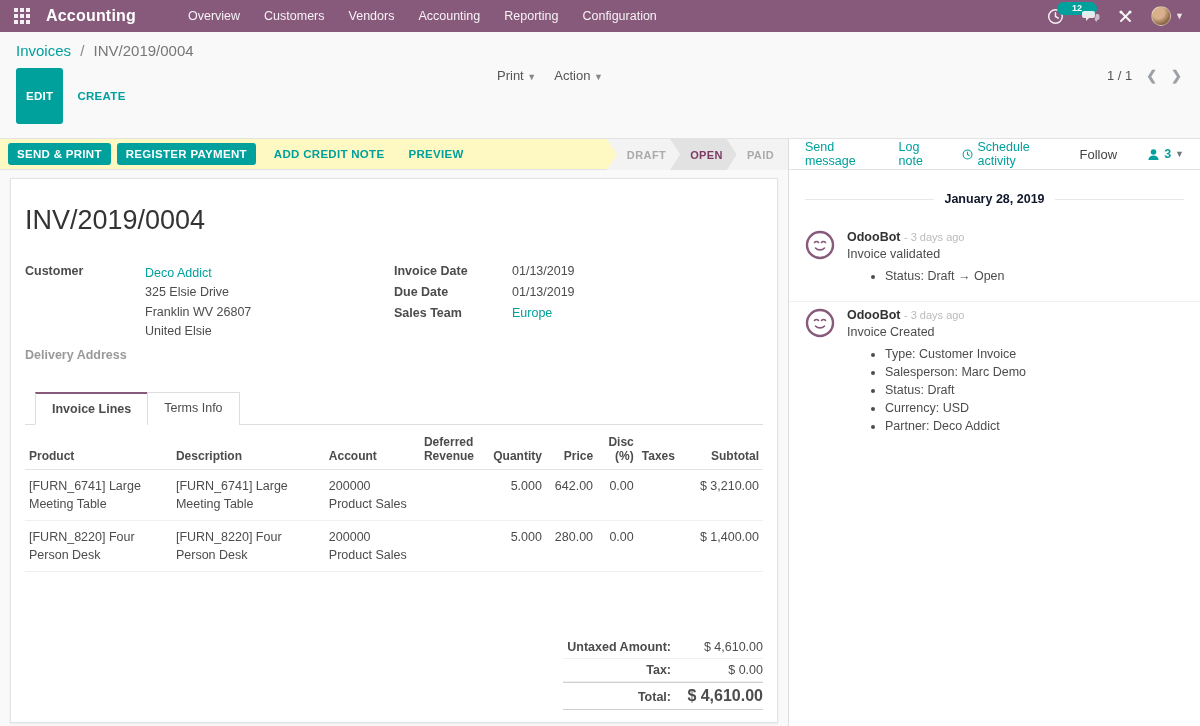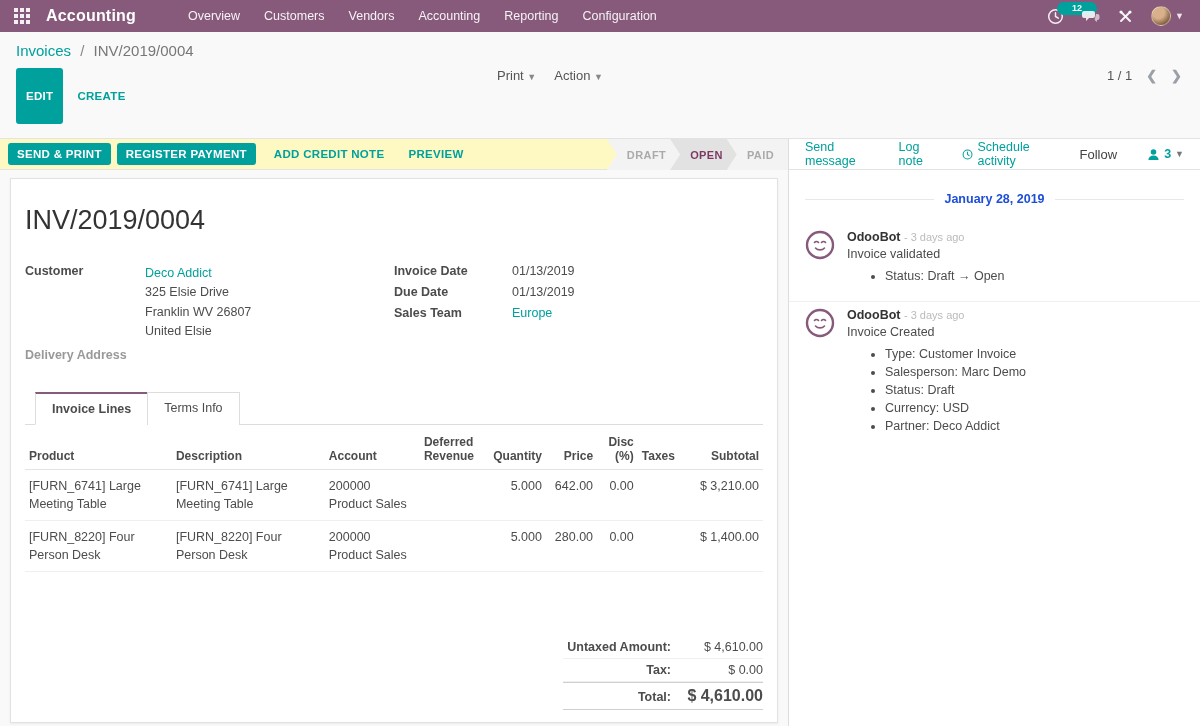--- a/index.html
+++ b/index.html
@@ -105,21 +105,21 @@
   .trow .tlabel { font-weight:bold; color:#4c4c4c; }
   .trow .tval { width:92px; text-align:right; }
   .trow.big .tval { font-size:16px; font-weight:bold; }
   .trow.total { border-top:1px solid #cfcfcf; border-bottom:1px solid #cfcfcf; }
   .trow.due { margin-top:22px; border-top:1px solid #e6e6e6; border-bottom:1px solid #cfcfcf;}
 
   
   .chatter { flex:1; background:#fff; padding:14px 0; overflow:hidden;}
   .date-sep { display:flex; align-items:center; margin:8px 16px 18px; }
   .date-sep:before,.date-sep:after { content:""; flex:1; border-top:1px solid #e8e8e8; }
-  .date-sep span { font-size:12.5px; font-weight:bold; color:#1d4ed8; padding:0 10px; }
+  .date-sep span { font-size:12.5px; font-weight:bold; color:#0f172a; padding:0 10px; }
   .message { padding:6px 16px 14px; border-bottom:1px solid #f0f0f0; display:flex; }
   .message:last-child { border-bottom:none; }
   .msg-body { margin-left:12px; flex:1; }
   .msg-head { font-size:12.5px; }
   .msg-author { font-weight:bold; color:#333; }
   .msg-time { color:#bbb; font-size:11px; }
   .msg-text { font-size:12.5px; color:#4c4c4c; margin-top:3px; }
   .msg-bullets { margin:8px 0 0 38px; font-size:12.5px; color:#4c4c4c; }
   .msg-bullets li { margin-bottom:4px; }
 </style>

